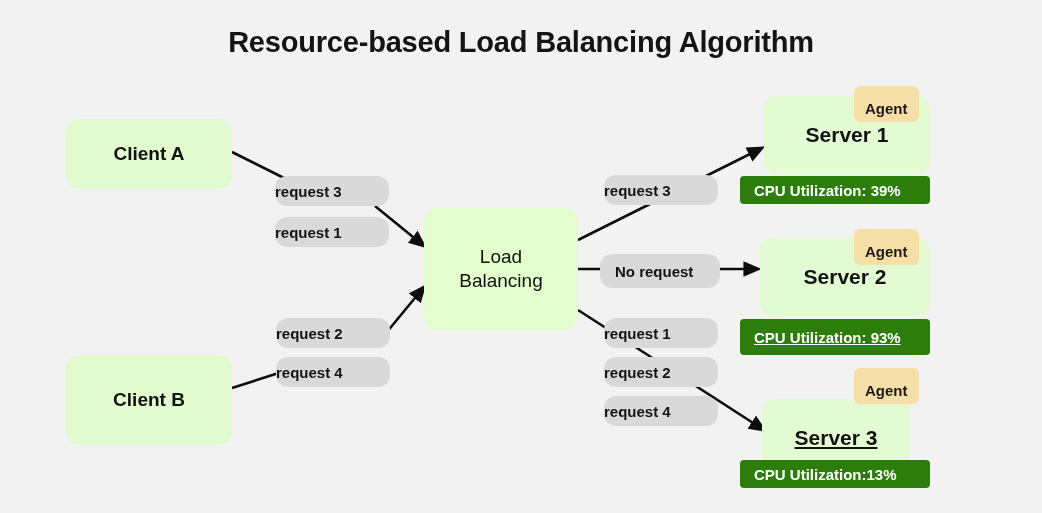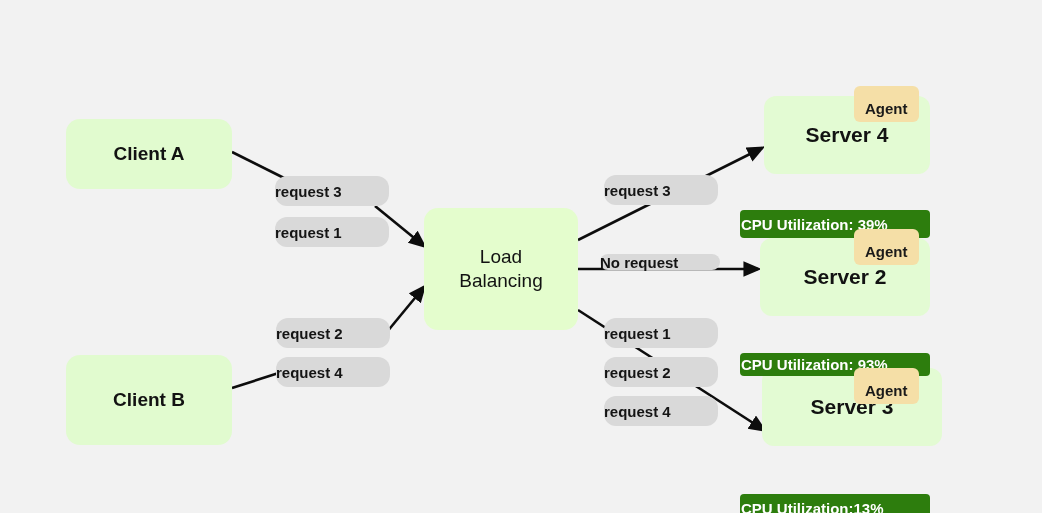--- a/index.html
+++ b/index.html
@@ -90,24 +90,23 @@
   
   .cpu-bar {
     position: absolute;
     background: #2d7d0d;
     color: #ffffff;
     font-size: 15px;
     font-weight: bold;
     border-radius: 4px;
     display: flex;
     align-items: center;
-    padding-left: 1px;
+    padding-left: 14px;
     box-sizing: border-box;
     z-index: 5;
-    margin-top: 34px;
   }
 
   
   .pill {
     position: absolute;
     background: #d9d9d9;
     color: #141414;
     font-size: 15px;
     font-weight: bold;
     border-radius: 12px;
@@ -116,20 +115,21 @@
     justify-content: flex-start;
     z-index: 4;
     box-sizing: border-box;
   }
 </style>
 </head>
 <body>
 
 <div id="canvas">
 
+  <div class="title">Resource-based Load Balancing Algorithm</div>
 
   <svg id="edges" viewBox="0 0 1042 513" width="1042" height="513">
     <defs>
       <marker id="arrowhead" markerWidth="7" markerHeight="7" refX="5.6" refY="3" orient="auto" markerUnits="strokeWidth">
         <path d="M0,0 L7,3 L0,6 Z" fill="#0d0d0d"></path>
       </marker>
     </defs>
 
     <line x1="232" y1="152" x2="288" y2="180" stroke="#0d0d0d" stroke-width="2.6"></line>
 
@@ -170,54 +170,54 @@
   <div class="pill" style="left:276px; top:318px; width:114px; height:30px;">
     <span>request 2</span>
   </div>
   <div class="pill" style="left:276px; top:357px; width:114px; height:30px;">
     <span>request 4</span>
   </div>
 
   <div class="pill" style="left:604px; top:175px; width:114px; height:30px;">
     <span>request 3</span>
   </div>
-  <div class="pill" style="left:600px; top:254px; width:120px; height:16px;">
+  <div class="pill" style="left:600px; top:254px; width:120px; height:34px;padding-left:15px;">
     <span>No request</span>
   </div>
   <div class="pill" style="left:604px; top:318px; width:114px; height:30px;">
     <span>request 1</span>
   </div>
   <div class="pill" style="left:604px; top:357px; width:114px; height:30px;">
     <span>request 2</span>
   </div>
   <div class="pill" style="left:604px; top:396px; width:114px; height:30px;">
     <span>request 4</span>
   </div>
 
   <div class="node server" style="left:764px; top:96px; width:166px; height:78px;">
-    <span>Server 4</span>
+    <span>Server 1</span>
   </div>
   <div class="agent-badge" style="left:854px; top:86px;">
     <span>Agent</span>
   </div>
   <div class="cpu-bar" style="left:740px; top:176px; width:190px; height:28px;">
     <span>CPU Utilization: 39%</span>
   </div>
 
   <div class="node server" style="left:760px; top:238px; width:170px; height:78px;">
     <span>Server 2</span>
   </div>
   <div class="agent-badge" style="left:854px; top:229px;">
     <span>Agent</span>
   </div>
-  <div class="cpu-bar" style="left:740px; top:319px; width:190px; height:23px;">
+  <div class="cpu-bar" style="left:740px; top:319px; width:190px; height:36px;text-decoration:underline;">
     <span>CPU Utilization: 93%</span>
   </div>
 
-  <div class="node server" style="left:762px; top:368px; width:180px; height:78px;">
+  <div class="node server" style="left:762px; top:399px; width:148px; height:78px;text-decoration:underline;">
     <span>Server 3</span>
   </div>
   <div class="agent-badge" style="left:854px; top:368px;">
     <span>Agent</span>
   </div>
   <div class="cpu-bar" style="left:740px; top:460px; width:190px; height:28px;text-align:right;">
     <span>CPU Utilization:13%</span>
   </div>
 
 </div>

